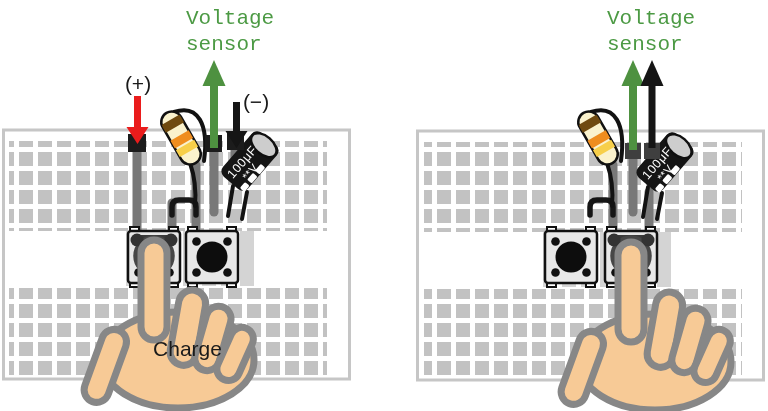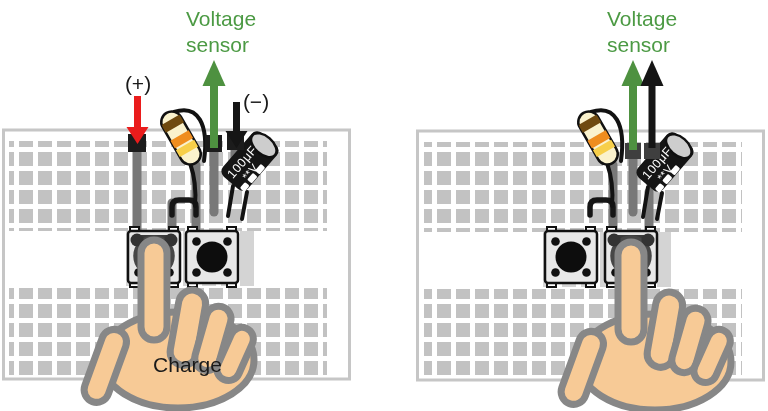--- a/index.html
+++ b/index.html
@@ -1,21 +1,21 @@
 <!DOCTYPE html>
 <html style="--sensor_green: #4c9a44; --arrow_green: #4e9140; --positive_red: #ea1c1c; --arrow_black: #151515; --wire_gray: #787878; --jumper_black: #161616; --hand_fill: #f7ca96; --hand_outline: #878787; --board_border: #c6c6c6; --board_hole_gray: #c2c2c2; --resistor_body: #faf2cd; --resistor_band_brown: #6f4a10; --resistor_band_orange: #ef8d1e; --resistor_band_yellow: #f7cf4a; --capacitor_body: #151515; --capacitor_top: #cdcdcd; --label_black: #1a1a1a;"><head>
 <meta charset="utf-8">
 <style>
   html,body{margin:0;padding:0;background:#ffffff;overflow:hidden;}
   .stage{position:relative;width:768px;height:411px;background:#fff;
          font-family:"Liberation Sans",sans-serif;}
   .stage svg{position:absolute;left:0;top:0;z-index:1;}
   .lbl{position:absolute;z-index:2;color:var(--label_black,#1a1a1a);
        font-size:21px;line-height:26px;white-space:nowrap;}
-  .lbl.sensor{color:var(--sensor_green,#4c9a44);}
+  .lbl.sensor{color:var(--sensor_green,#4c9a44);font-family:Liberation Mono, monospace;}
   .lbl.center{text-align:center;}
   .board{fill:#ffffff;stroke:#c6c6c6;stroke-width:3;}
   .holes{fill:url(#holes);}
   .gapstrip{fill:#d4d4d4;}
   .wire{stroke:#787878;stroke-width:9;stroke-linecap:round;fill:none;}
   .jumper{stroke:#161616;stroke-width:5.5;stroke-linecap:round;fill:none;}
   .lead{stroke:#121212;stroke-width:4;stroke-linecap:round;fill:none;}
   .plug{fill:#1c1c1c;}
   .plug2{fill:#3f3f3f;}
   .red{fill:#ea1c1c;}
@@ -225,15 +225,15 @@
   </div>
 
   <div class="lbl sensor" style="left:607px;top:6px">
     <div>Voltage</div>
     <div>sensor</div>
   </div>
 
   <div class="lbl center" style="left:118px;top:71px;width:40px">(+)</div>
   <div class="lbl center" style="left:239px;top:89px;width:34px">(−)</div>
 
-  <div class="lbl center" style="left:150px;top:352px;width:75px">Charge</div>
+  <div class="lbl center" style="left:150px;top:336px;width:75px">Charge</div>
 
 </div>
 
 </body></html>

